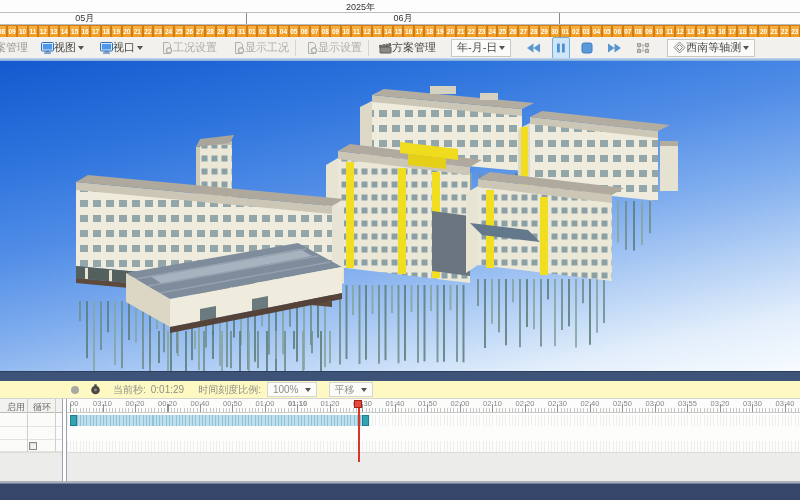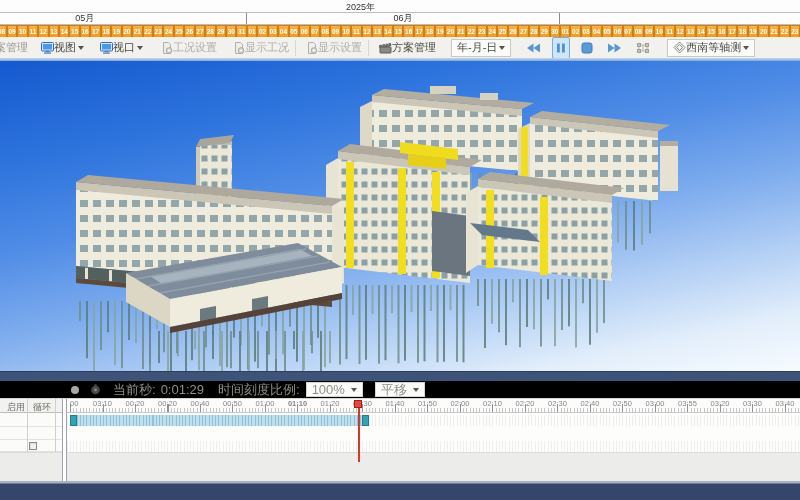--- a/index.html
+++ b/index.html
@@ -28,22 +28,22 @@
   .caret{width:0;height:0;border-left:3px solid transparent;border-right:3px solid transparent;border-top:4px solid #55554f;margin-left:2px;}
   .ribbon-strip{position:absolute;top:58px;left:0;width:800px;height:3px;background:linear-gradient(180deg,#c7daf0,#7fa9d6);}
   
   .viewport{position:absolute;top:61px;left:0;width:800px;height:310px;
     background:linear-gradient(168deg,#1559cf 0%,#2e74dd 22%,#4f8ce6 40%,#7fadee 58%,#b4d0f5 74%,#e2eefb 88%,#f7fbff 100%);}
   .viewport svg{position:absolute;top:0;left:0;}
   
   .splitter{position:absolute;top:371px;left:0;width:800px;height:10px;background:#3e5378;border-top:1px solid #2e3f5e;box-sizing:border-box;}
   
   .timeline{position:absolute;top:381px;left:0;width:800px;height:102px;background:#fafaf8;}
-  .tl-toolbar{position:absolute;top:0;left:0;width:800px;height:18px;background:#000000;border-bottom:1px solid #d4d4d0;
-              box-sizing:border-box;display:flex;align-items:center;font-size:13px;color:#8f8f87;}
+  .tl-toolbar{position:absolute;top:0;left:0;width:800px;height:18px;background:#fef9c3;border-bottom:1px solid #d4d4d0;
+              box-sizing:border-box;display:flex;align-items:center;font-size:10px;color:#8f8f87;}
   .tl-toolbar .ic{display:flex;align-items:center;}
   .tl-combo{display:flex;align-items:center;gap:4px;border:1px solid #d4d4d0;background:#fbfbf9;height:13px;padding:0 5px;margin-left:6px;color:#8f8f87;}
   .tl-left-head{position:absolute;top:18px;left:0;width:62px;height:14px;background:#f2f2f0;border-bottom:1px solid #bcbcb8;box-sizing:border-box;font-size:9px;color:#6d6d67;}
   .tl-left-head span{position:absolute;top:2px;}
   .tl-left-rows{position:absolute;top:32px;left:0;width:62px;height:39px;background:#fbfbf9;}
   .tl-col-line{position:absolute;top:18px;height:53px;width:1px;background:#cfcfcb;}
   .tl-row-line{position:absolute;left:0;width:62px;height:1px;background:#e2e2de;}
   .tl-divider{position:absolute;top:18px;left:62px;height:82px;width:3px;background:#fff;border-left:1px solid #9aa2ac;border-right:1px solid #9aa2ac;z-index:5;}
   .tl-ruler{position:absolute;top:18px;left:66px;width:734px;height:14px;background:#fcfcfa;border-bottom:1px solid #c8c8c4;box-sizing:border-box;
      background-image:

